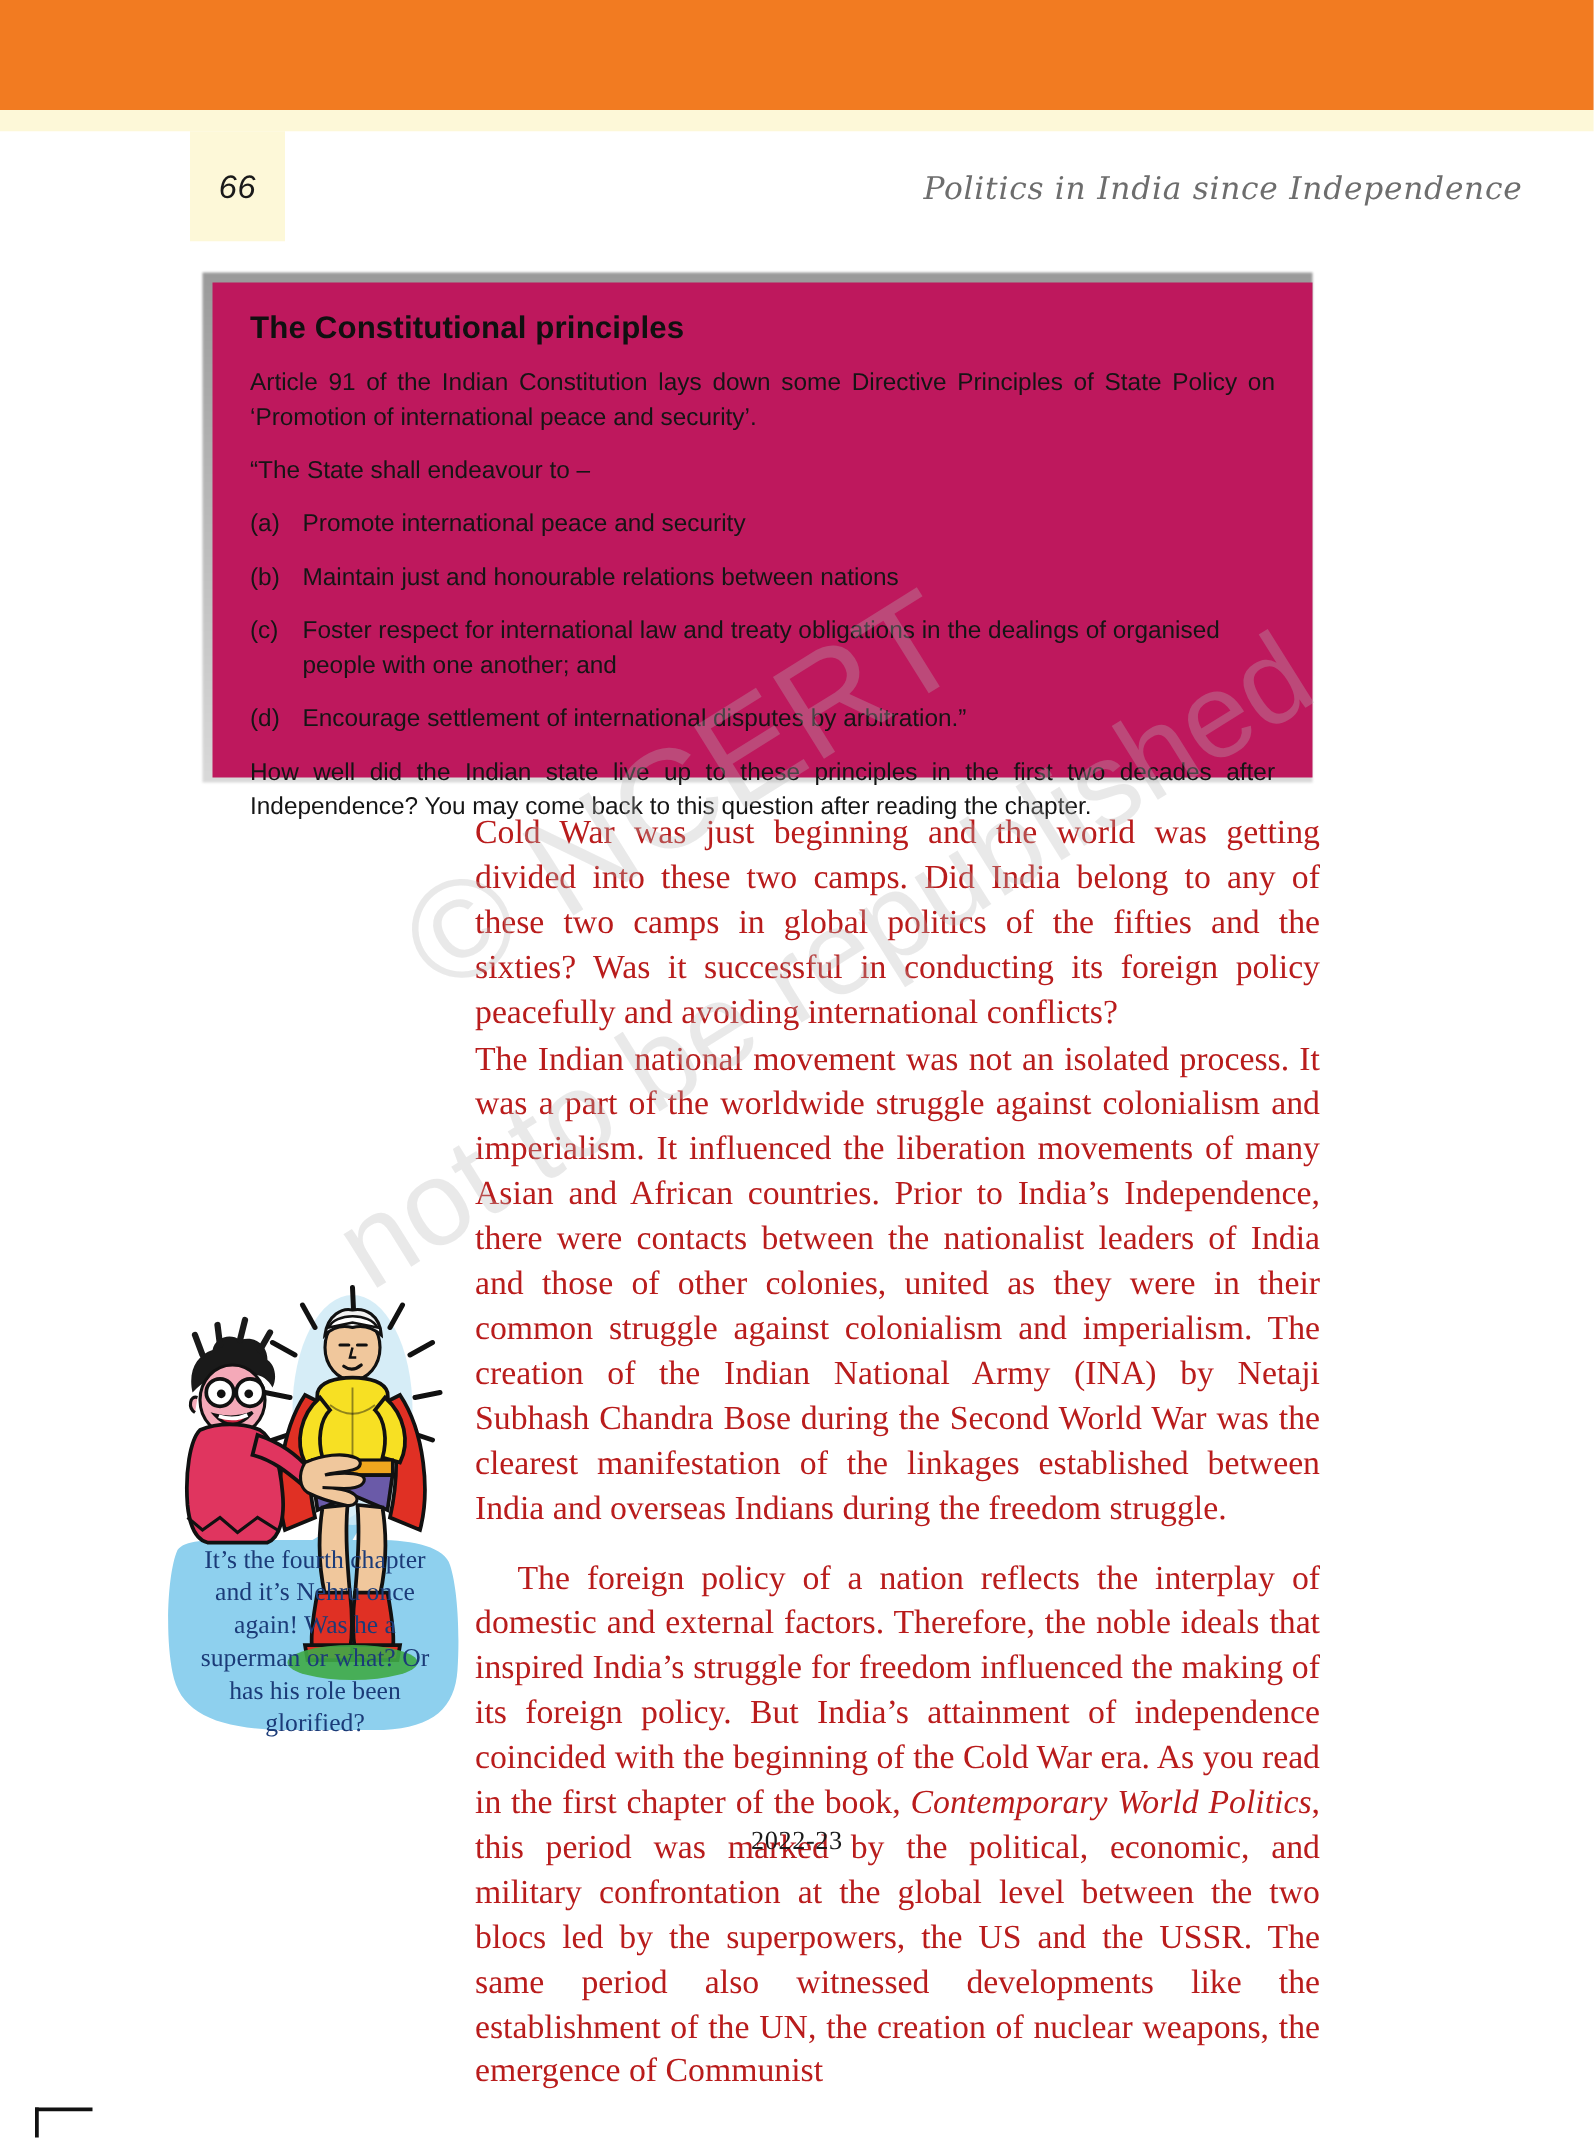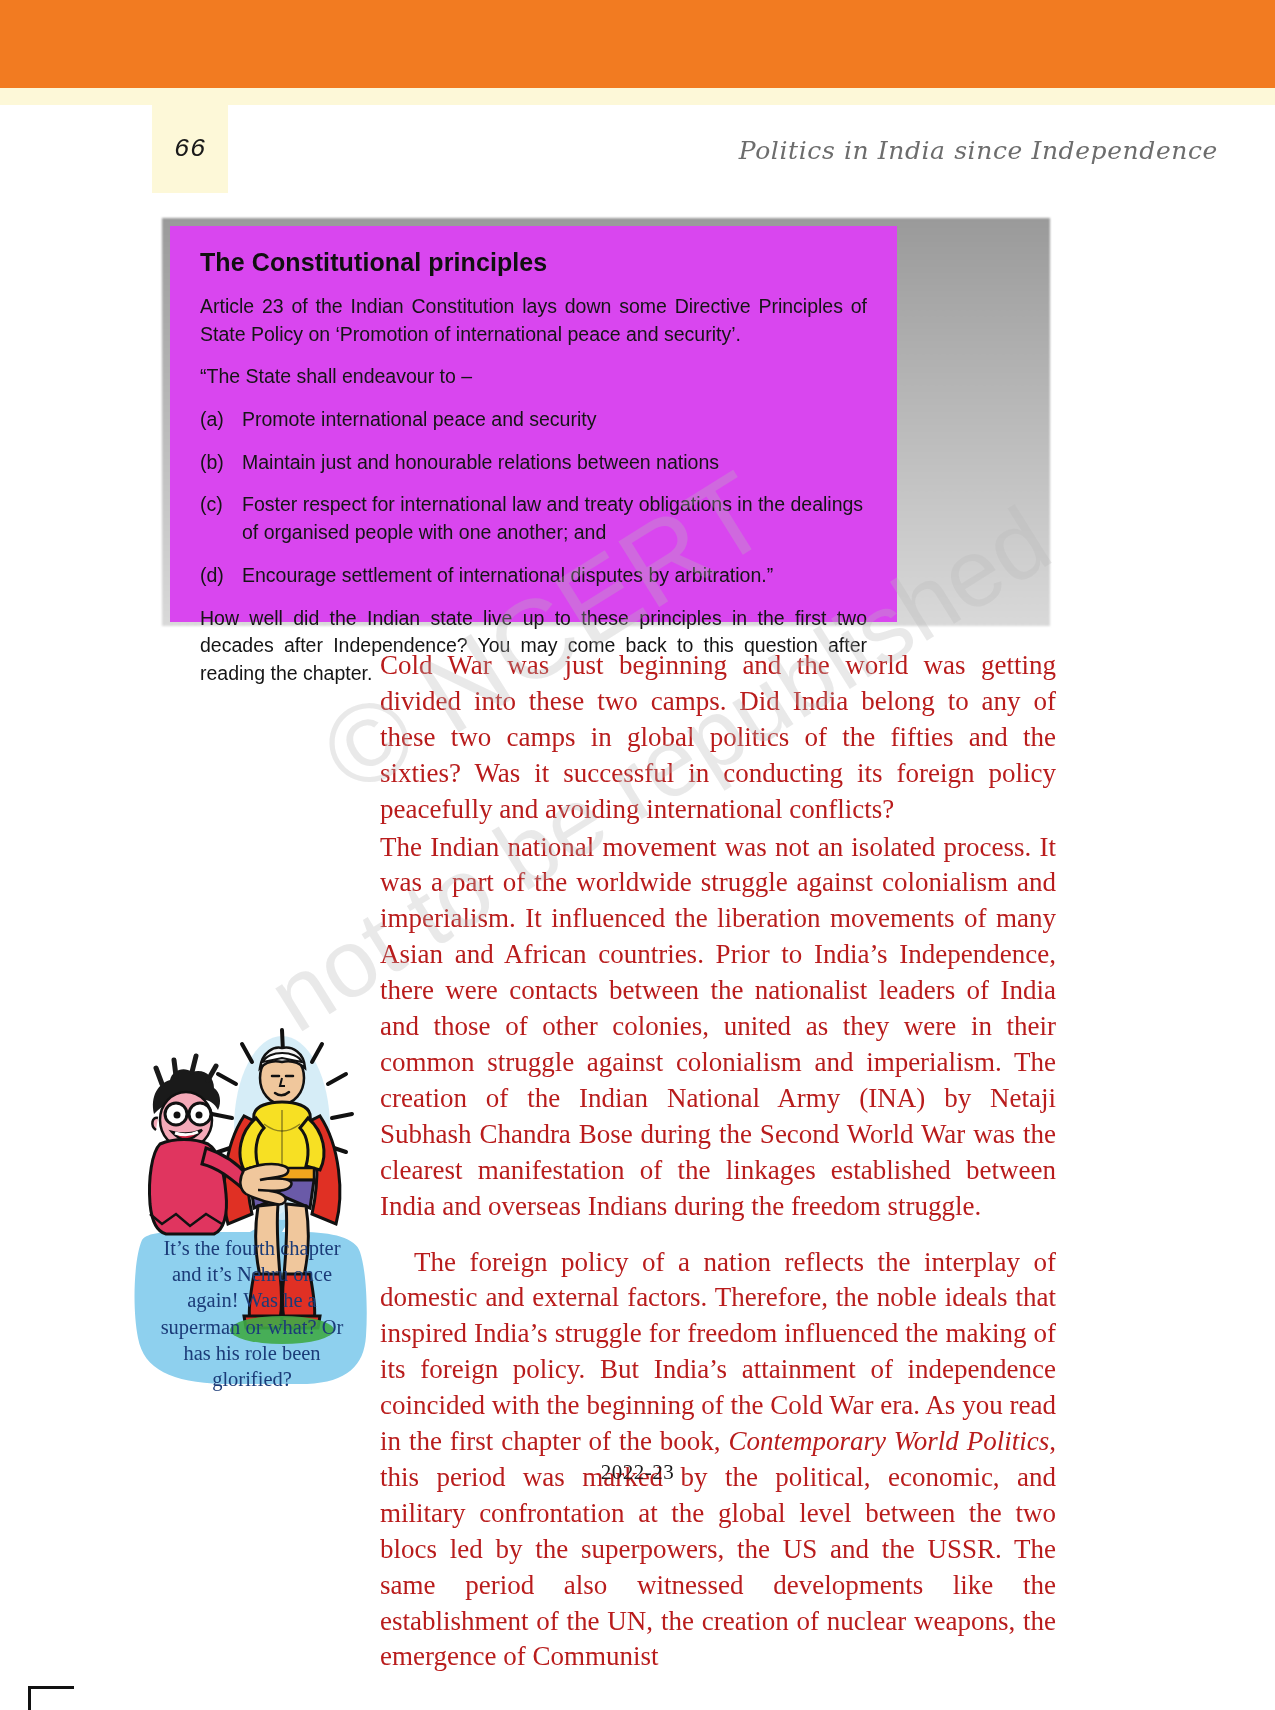--- a/index.html
+++ b/index.html
@@ -45,21 +45,21 @@
     left: 152px;
     top: 105px;
     width: 76px;
     height: 88px;
     background: #fdf8d8;
     display: flex;
     align-items: center;
     justify-content: center;
   }
   .page-number {
-    font-family: Liberation Mono, monospace;
+    font-family: Liberation Sans, sans-serif;
     font-style: italic;
     font-size: 26px;
     color: #1a1a1a;
     letter-spacing: 0.5px;
   }
 
   
   .running-head {
     position: absolute;
     right: 57px;
@@ -79,23 +79,23 @@
     top: 218px;
     width: 888px;
     height: 408px;
     background: linear-gradient(180deg,#9a9a9a 0%, #b4b4b4 40%, #d9d9d9 100%);
     filter: blur(1px);
   }
   .principles-box {
     position: absolute;
     left: 170px;
     top: 226px;
-    width: 727px;
+    width: 880px;
     height: 396px;
-    background: #d946ef;
+    background: #be185d;
     padding: 22px 30px 20px 30px;
   }
   .principles-title {
     font-family: "Liberation Sans", sans-serif;
     font-weight: bold;
     font-size: 25px;
     color: #101010;
     margin: 0 0 16px 0;
     letter-spacing: 0.1px;
   }
@@ -223,21 +223,21 @@
 <div class="running-head">Politics in India since Independence</div>
 
 <div class="watermark">
   <div class="wm-text wm1">© NCERT</div>
   <div class="wm-text wm2">not to be republished</div>
 </div>
 
 <div class="box-shadow-layer"></div>
 <div class="principles-box">
   <div class="principles-title">The Constitutional principles</div>
-  <p>Article 23 of the Indian Constitution lays down some Directive Principles of State Policy on ‘Promotion of international peace and security’.</p>
+  <p>Article 91 of the Indian Constitution lays down some Directive Principles of State Policy on ‘Promotion of international peace and security’.</p>
   <p class="noj">“The State shall endeavour to –</p>
 
   <div class="clause">
     <span class="clause-label">(a)</span>
     <span class="clause-text">Promote international peace and security</span>
   </div>
   <div class="clause">
     <span class="clause-label">(b)</span>
     <span class="clause-text">Maintain just and honourable relations between nations</span>
   </div>

